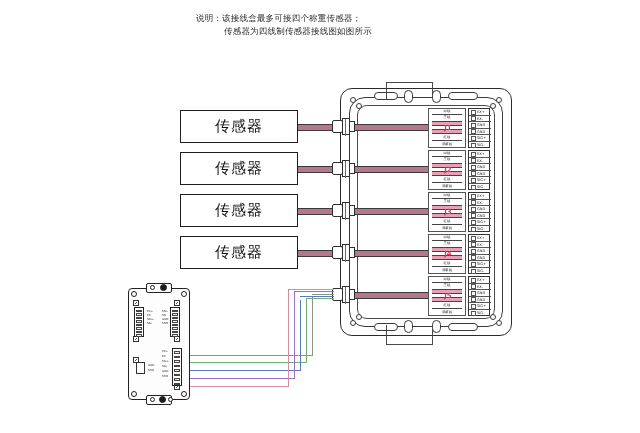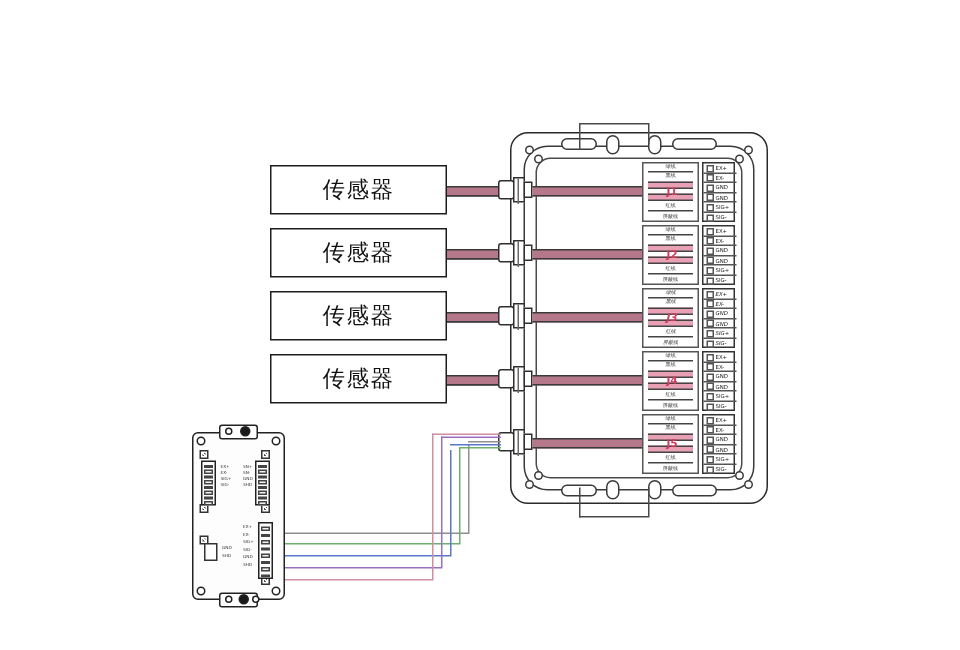--- a/index.html
+++ b/index.html
@@ -95,20 +95,22 @@
   
   .guide{position:absolute;background:#4a4a4a;width:1px;}
   .guide-h{position:absolute;background:#4a4a4a;height:1px;}
 </style>
 </head>
 <body>
 
 <div id="canvas">
 
   <div id="note">
+    <div class="ln">说明：该接线盒最多可接四个称重传感器；</div>
+    <div class="ln indent">传感器为四线制传感器接线图如图所示</div>
   </div>
 
   <div class="sensor-box" style="left:180px;top:110px;">
     <span class="lbl">传感器</span>
   </div>
   <div class="sensor-box" style="left:180px;top:152px;">
     <span class="lbl">传感器</span>
   </div>
   <div class="sensor-box" style="left:180px;top:194px;">
     <span class="lbl">传感器</span>
@@ -224,21 +226,21 @@
     <div class="termblock">
       <div class="term" style="top:0px;"><span class="sq"></span><span>EX+</span></div>
       <div class="term" style="top:6.6px;"><span class="sq"></span><span>EX-</span></div>
       <div class="term" style="top:13.2px;"><span class="sq"></span><span>GND</span></div>
       <div class="term" style="top:19.8px;"><span class="sq"></span><span>GND</span></div>
       <div class="term" style="top:26.4px;"><span class="sq"></span><span>SIG+</span></div>
       <div class="term" style="top:33px;border-bottom:none;"><span class="sq"></span><span>SIG-</span></div>
     </div>
   </div>
 
-  <div class="tgroup" style="left:428px;top:192px;font-style:italic;">
+  <div class="tgroup" style="left:428px;top:192px;">
     <div class="labelbox"></div>
     <div class="wirelabel" style="top:1px;">绿线</div>
     <div class="wl-seg" style="top:6px;"></div>
     <div class="wirelabel" style="top:7px;">黑线</div>
     <div class="wl-seg pink" style="top:13px;"></div>
     <div class="wl-seg pink" style="top:21px;"></div>
     <div class="wirelabel" style="top:27px;">红线</div>
     <div class="wl-seg" style="top:32px;"></div>
     <div class="wirelabel" style="top:34px;">屏蔽线</div>
     <div class="jtag">J3</div>

